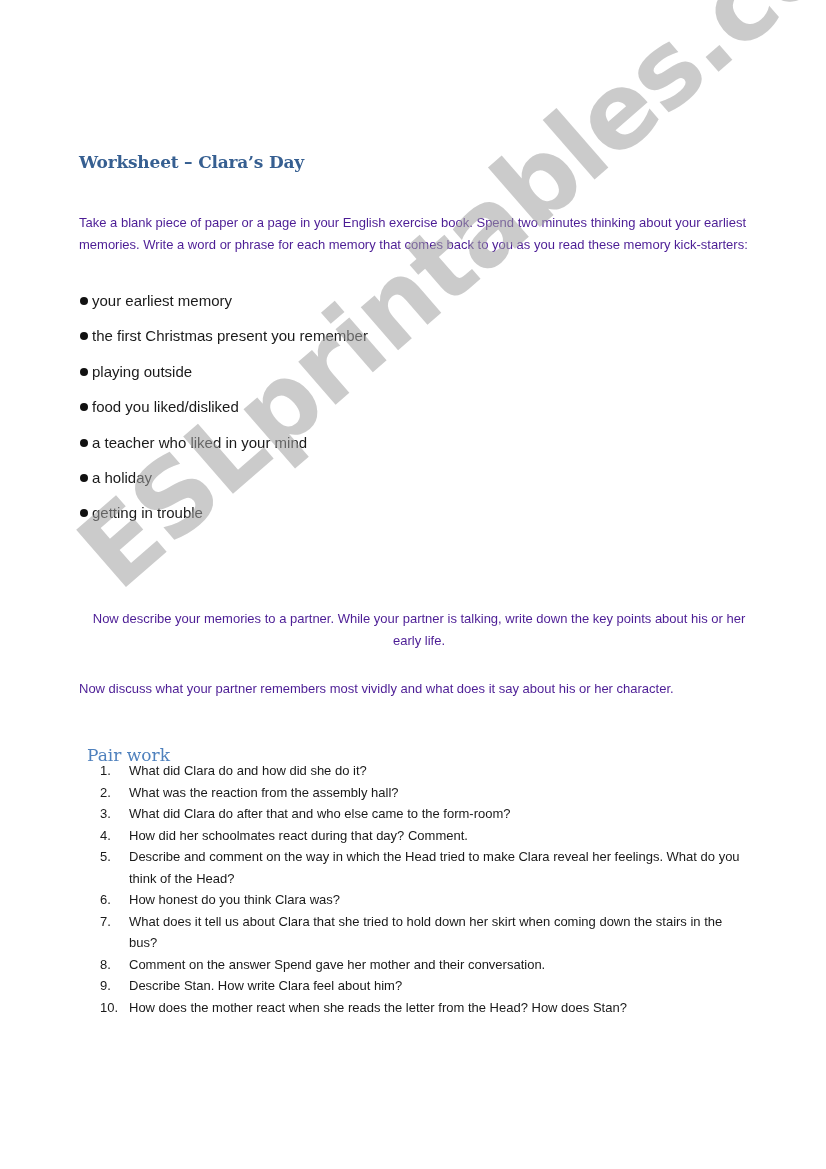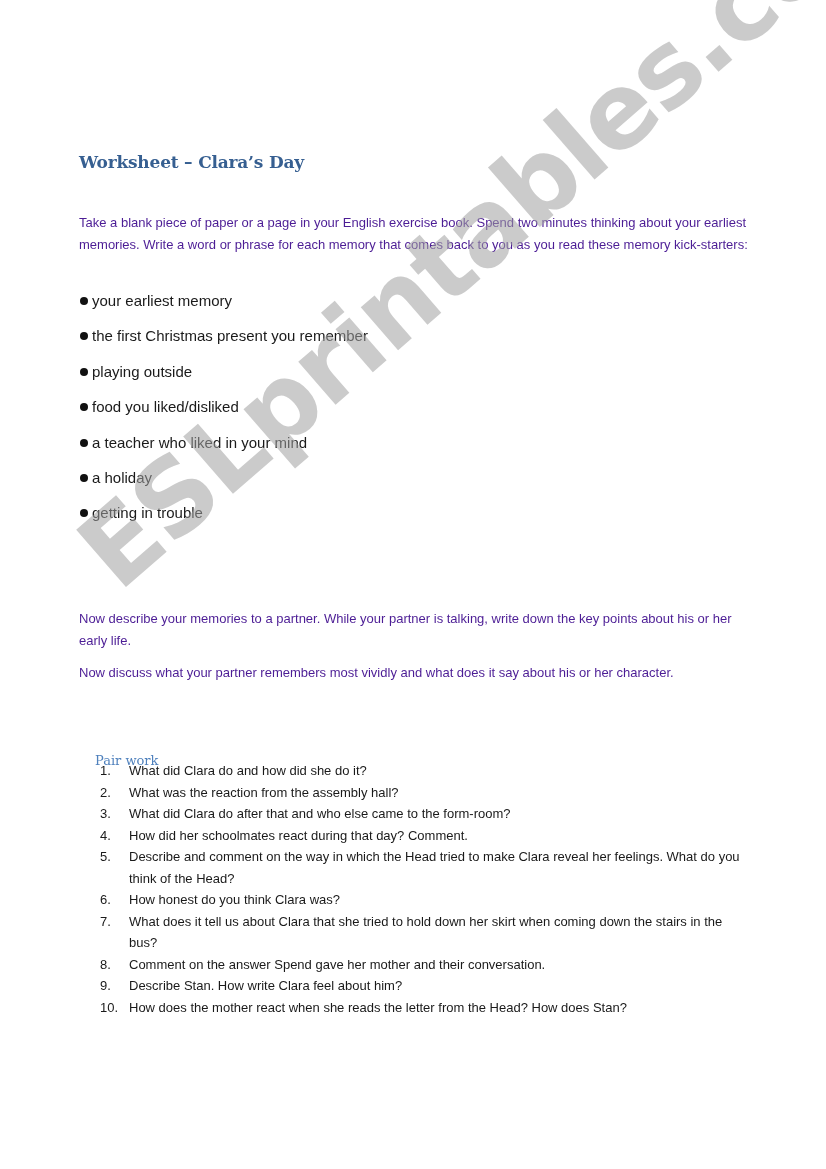--- a/index.html
+++ b/index.html
@@ -14,26 +14,26 @@
     font-size: 17px; font-weight: bold; color: #365f91; letter-spacing: -0.2px;
   }
   .para {
     position: absolute; left: 79px; width: 680px; margin: 0;
     font-size: 13px; line-height: 21.5px; color: #4c1d95;
   }
   .intro { top: 212px; }
   .bullets { position: absolute; left: 79px; top: 290px; margin: 0; padding: 0; list-style: none; }
   .bullets li { height: 35.4px; font-size: 15px; line-height: 21px; color: #1a1a1a; display: flex; align-items: flex-start; }
   .bullet-dot { display: inline-block; width: 8px; height: 8px; background: #111; border-radius: 50%; margin: 7px 4px 0 1px; flex: none; }
-  .p2 { top: 608px; }
-  .p3 { top: 662px; }
+  .p2 { top: 608px; text-align: center; }
+  .p3 { top: 678px; }
   .pair-heading {
-    position: absolute; left: 79px; top: 737px; margin: 16px;
+    position: absolute; left: 79px; top: 737px; margin: 8px;
     font-family: "DejaVu Serif", "Liberation Serif", serif;
-    font-size: 13px; font-weight: normal; color: #4f81bd;
+    font-size: 17px; font-weight: normal; color: #4f81bd;
   }
   .pair-list { position: absolute; left: 100px; top: 760px; width: 650px; margin: 0; padding: 0; list-style: none; }
   .pair-list li { display: flex; font-size: 13px; line-height: 21.5px; color: #1a1a1a; }
   .num { width: 29px; flex: none; }
   .q { flex: 1; }
   .watermark {
     position: absolute; left: 55px; top: 520px; transform-origin: 0 0; transform: rotate(-41deg);
     font-family: "DejaVu Sans", "Liberation Sans", sans-serif; font-weight: bold; font-size: 104px;
     color: rgba(160,160,160,0.55); white-space: nowrap; pointer-events: none; letter-spacing: -2px;
   }

